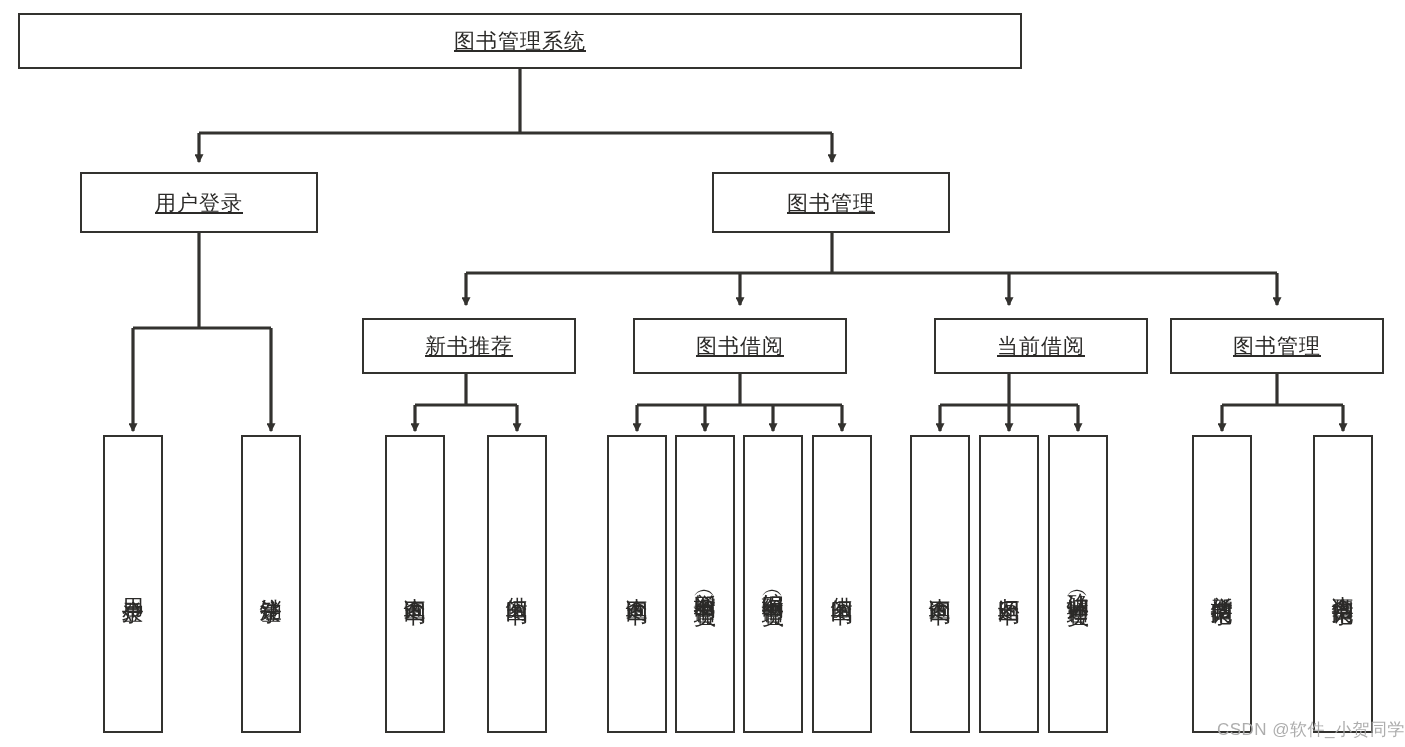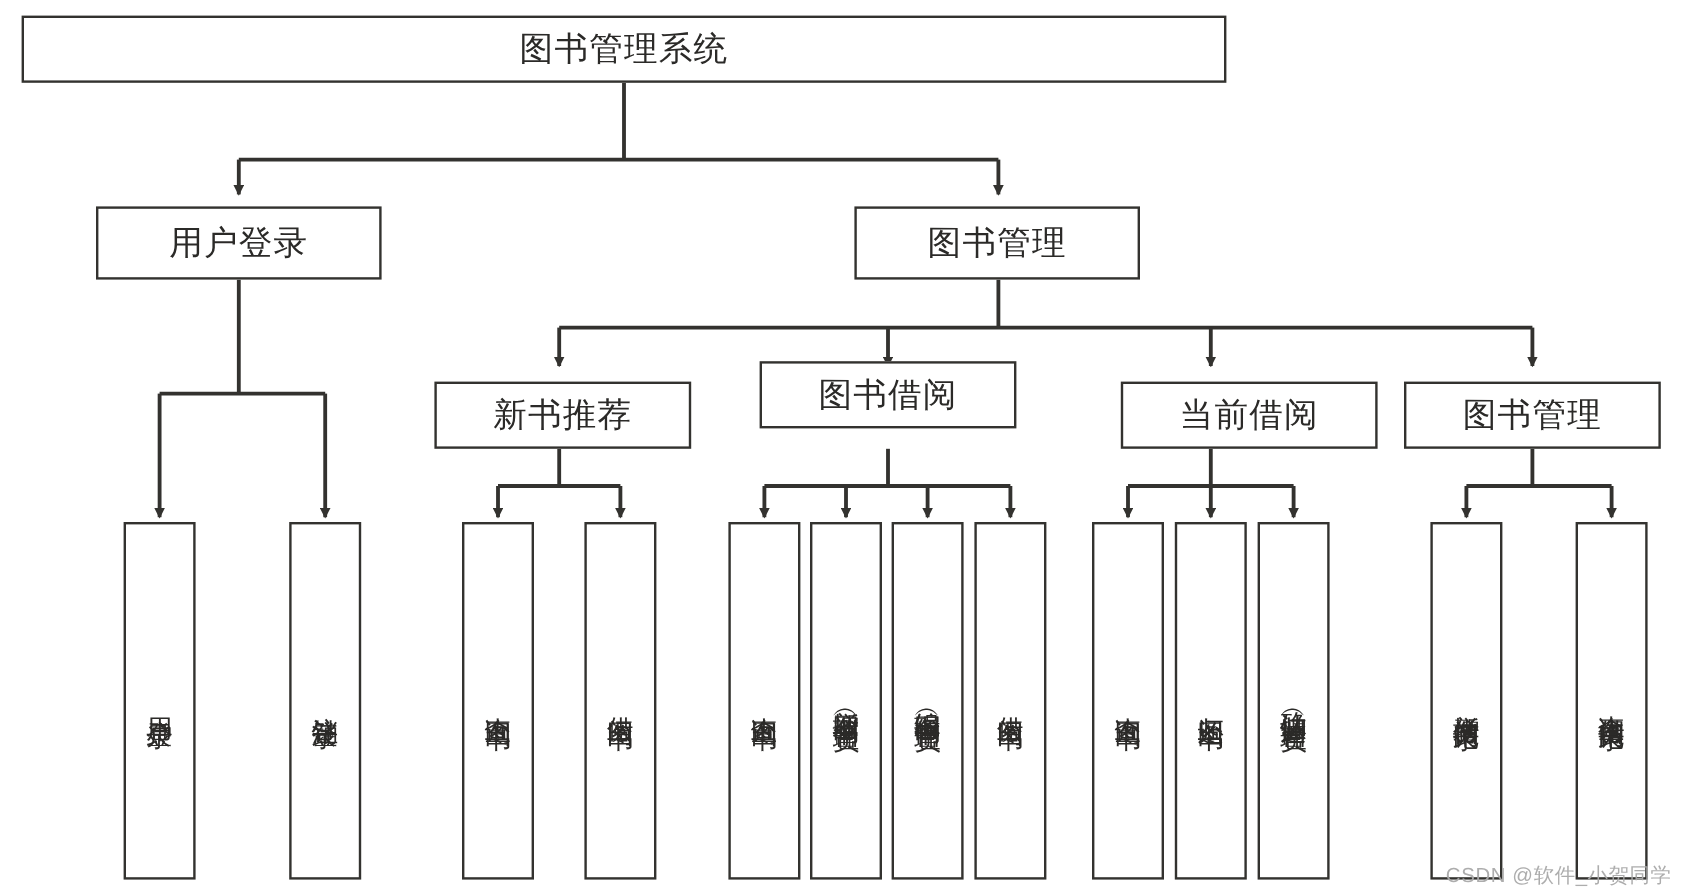--- a/index.html
+++ b/index.html
@@ -33,45 +33,46 @@
     position: absolute;
     box-sizing: border-box;
     border: 2px solid #33322f;
     background: #ffffff;
     display: flex;
     align-items: center;
     justify-content: center;
     color: #2b2a28;
   }
   .node.horiz {
-    font-size: 28px;
+    font-size: 21px;
     letter-spacing: 1px;
     line-height: 1.2;
     white-space: nowrap;
+    text-decoration: underline;
   }
   .node.vert {
     writing-mode: vertical-rl;
     text-orientation: upright;
     font-size: 22px;
     line-height: 1.26;
     letter-spacing: 2px;
     padding: 6px 0;
     text-align: center;
   }
   .node.vert .node-label {
     writing-mode: vertical-rl;
     text-orientation: upright;
     display: block;
   }
   .node .node-label {
     display: block;
   }
   #watermark {
     position: absolute;
-    right: 12px;
+    right: 0;
     bottom: 6px;
     font-size: 17px;
     color: #a9a9a9;
     letter-spacing: 0.5px;
     white-space: nowrap;
     opacity: 0.95;
     font-family: "Liberation Sans", "DejaVu Sans", sans-serif;
   }
 </style>
 </head>
@@ -138,21 +139,21 @@
   </div>
 
   <div class="node horiz" style="left:712px; top:172px; width:238px; height:61px;">
     <span class="node-label">图书管理</span>
   </div>
 
   <div class="node horiz" style="left:362px; top:318px; width:214px; height:56px;">
     <span class="node-label">新书推荐</span>
   </div>
 
-  <div class="node horiz" style="left:633px; top:301px; width:214px; height:56px;">
+  <div class="node horiz" style="left:633px; top:318px; width:214px; height:56px;">
     <span class="node-label">图书借阅</span>
   </div>
 
   <div class="node horiz" style="left:902px; top:318px; width:214px; height:56px;margin-left:32px;">
     <span class="node-label">当前借阅</span>
   </div>
 
   <div class="node horiz" style="left:1170px; top:318px; width:214px; height:56px;">
     <span class="node-label">图书管理</span>
   </div>

